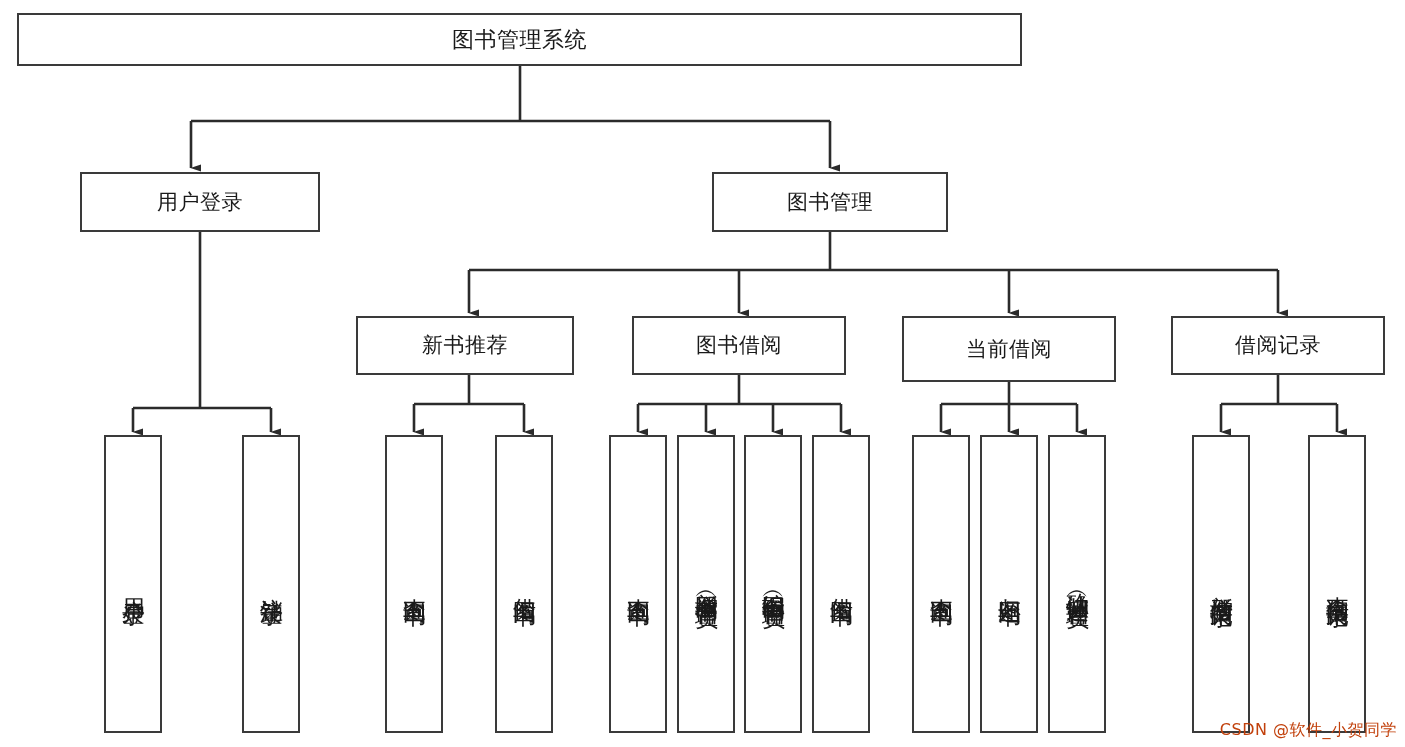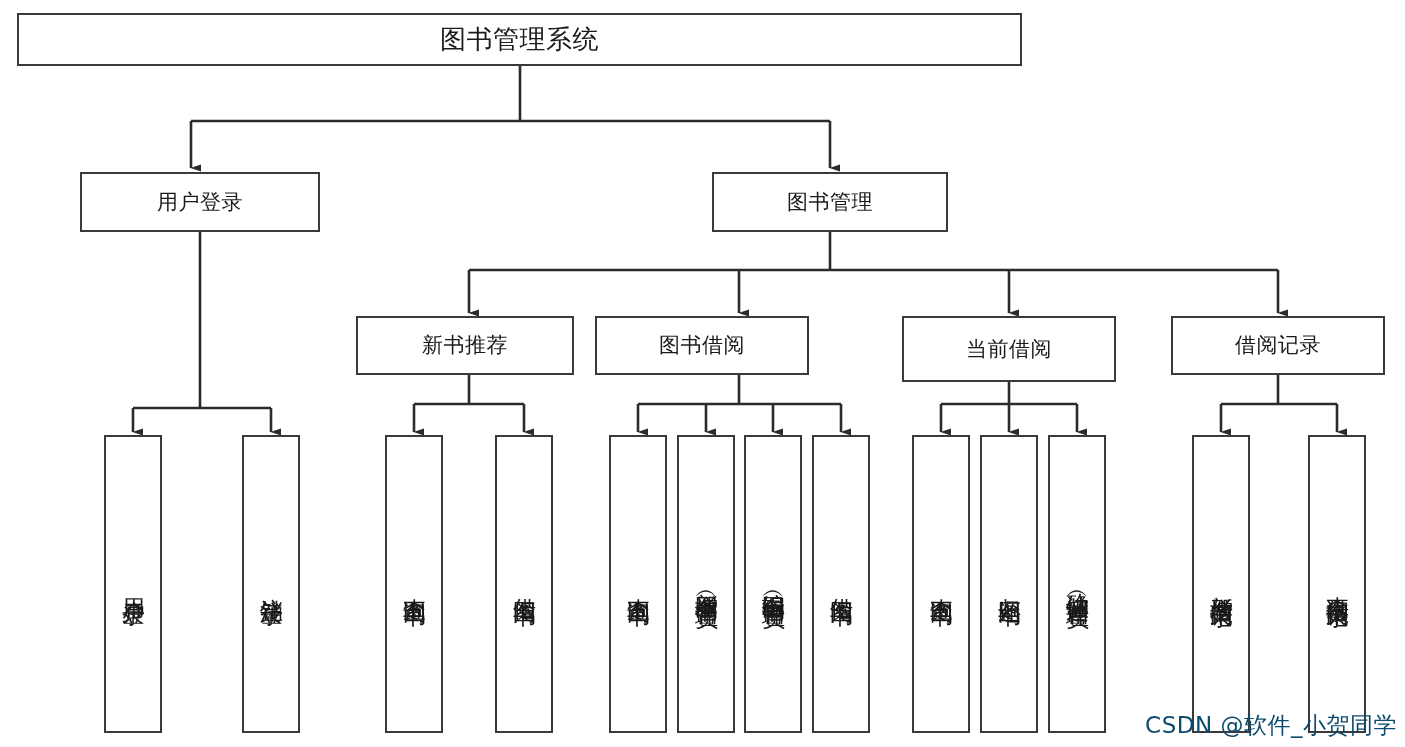--- a/index.html
+++ b/index.html
@@ -42,43 +42,43 @@
     text-align: center;
     line-height: 1.18;
     white-space: nowrap;
   }
   
   .node.h .label {
     font-size: 21px;
     letter-spacing: 0.5px;
   }
   .node.root .label {
-    font-size: 26px;
+    font-size: 22px;
   }
   
   .node.v {
     align-items: center;
     justify-content: center;
     padding: 4px 0;
   }
   .node.v .label {
     writing-mode: vertical-rl;
     text-orientation: upright;
     font-size: 23px;
     line-height: 1.12;
     letter-spacing: 2px;
     white-space: pre-line;
     max-height: 100%;
   }
   #watermark {
     position: absolute;
     right: 8px;
     bottom: 6px;
-    font-size: 23px;
-    color: #0c4a6e;
+    font-size: 16px;
+    color: #c2410c;
     letter-spacing: 0.5px;
     z-index: 5;
     user-select: none;
   }
 </style>
 </head>
 <body>
 
 <div id="diagram-root">
 
@@ -139,21 +139,21 @@
   <div class="node h" style="left:80px; top:172px; width:240px; height:60px;">
     <span class="label">用户登录</span>
   </div>
   <div class="node h" style="left:712px; top:172px; width:236px; height:60px;">
     <span class="label">图书管理</span>
   </div>
 
   <div class="node h" style="left:356px; top:316px; width:218px; height:59px;">
     <span class="label">新书推荐</span>
   </div>
-  <div class="node h" style="left:595px; top:316px; width:214px; height:59px;">
+  <div class="node h" style="left:632px; top:316px; width:214px; height:59px;">
     <span class="label">图书借阅</span>
   </div>
   <div class="node h" style="left:902px; top:316px; width:214px; height:66px;">
     <span class="label">当前借阅</span>
   </div>
   <div class="node h" style="left:1171px; top:316px; width:214px; height:59px;">
     <span class="label">借阅记录</span>
   </div>
 
   <div class="node v" style="left:104px; top:435px; width:58px; height:298px;">

